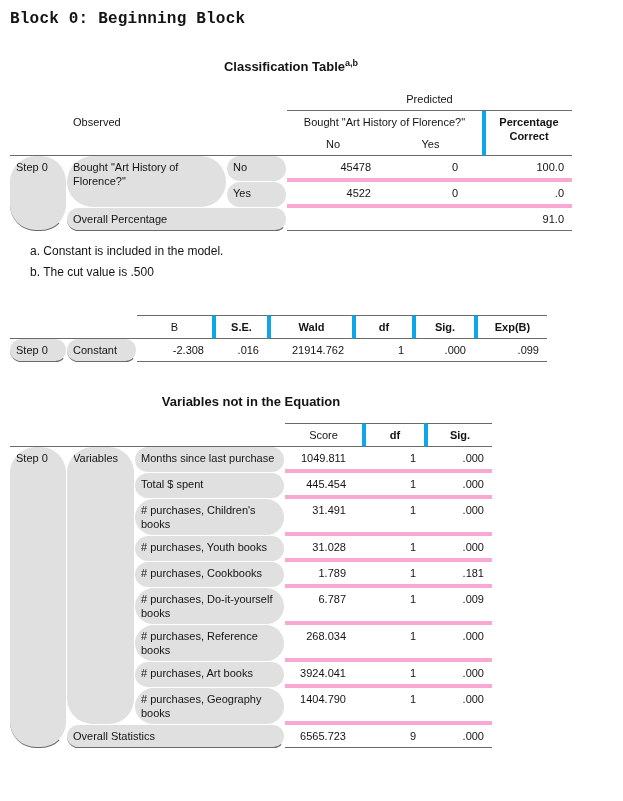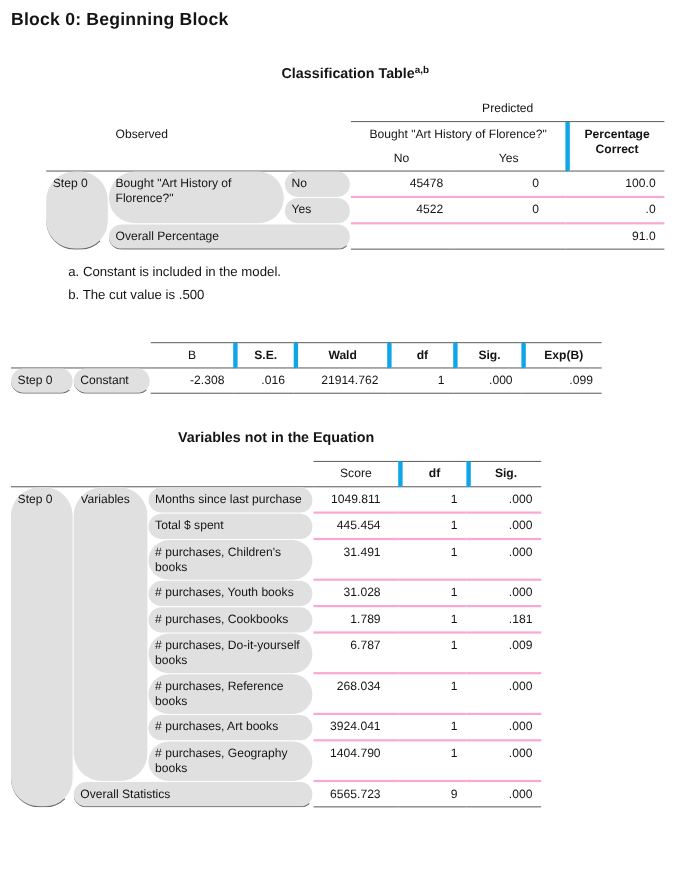--- a/index.html
+++ b/index.html
@@ -3,47 +3,47 @@
 <meta charset="utf-8">
 <style>
   * { box-sizing: border-box; }
   html, body { margin: 0; padding: 0; background: #ffffff; }
   body {
     width: 623px; min-height: 801px;
     font-family: "Liberation Sans", sans-serif;
     color: #141414;
   }
   .page { padding: 8px 10px 20px 10px; }
-  .block-title { font-size: 16px; font-weight: bold; margin: 2px 0 30px 0; letter-spacing: 0.2px; }
+  .block-title { font-size: 16px; font-weight: bold; margin: 2px 0 30px 0; letter-spacing: 0.2px; font-family: Liberation Mono, monospace; }
   .section { margin: 0; }
   .tbl-title { font-size: 13px; font-weight: bold; text-align: center; margin: 0 0 14px 0; }
   .tbl-title sup { font-size: 9px; }
   table.spss { border-collapse: separate; border-spacing: 0; table-layout: fixed; font-size: 11px; }
   table.spss td { padding: 4px 6px; line-height: 14px; vertical-align: top; overflow: hidden; }
   .gray { background: #e0e0e0; border-right: 1px solid #ffffff; border-bottom: 1px solid #ffffff; border-radius: 26px; }
   .hdr { text-align: center; vertical-align: bottom; }
   .bottomtxt { vertical-align: bottom; }
   .num { text-align: right; padding-right: 8px !important; }
   .score-pad { padding-right: 16px !important; }
   .yes-pad { padding-right: 24px !important; }
-  .sep { border-bottom: 2px solid #f9a8d4; }
+  .sep { border-bottom: 4px solid #f9a8d4; }
   .rule-b { border-bottom: 1px solid #696969; }
   .rule-t { border-top: 1px solid #696969; }
   .vline-l { border-left: 4px solid #0ea5e9; font-weight: bold; }
   .footnotes { font-size: 12px; margin: 10px 0 32px 20px; line-height: 21px; }
   .gap-after { margin-bottom: 32px; }
 </style>
 </head>
 <body>
 
 <div class="page">
 
   <div class="block-title">Block 0: Beginning Block</div>
 
-  <div class="section" style="width:562px;margin-left:32px;">
+  <div class="section" style="width:562px;">
     <div class="tbl-title">
       <span>Classification Table</span><sup>a,b</sup>
     </div>
 
     <table class="spss" style="width:562px;">
       <colgroup>
         <col style="width:57px">
           <col style="width:160px">
           <col style="width:60px">
         <col style="width:92px">

